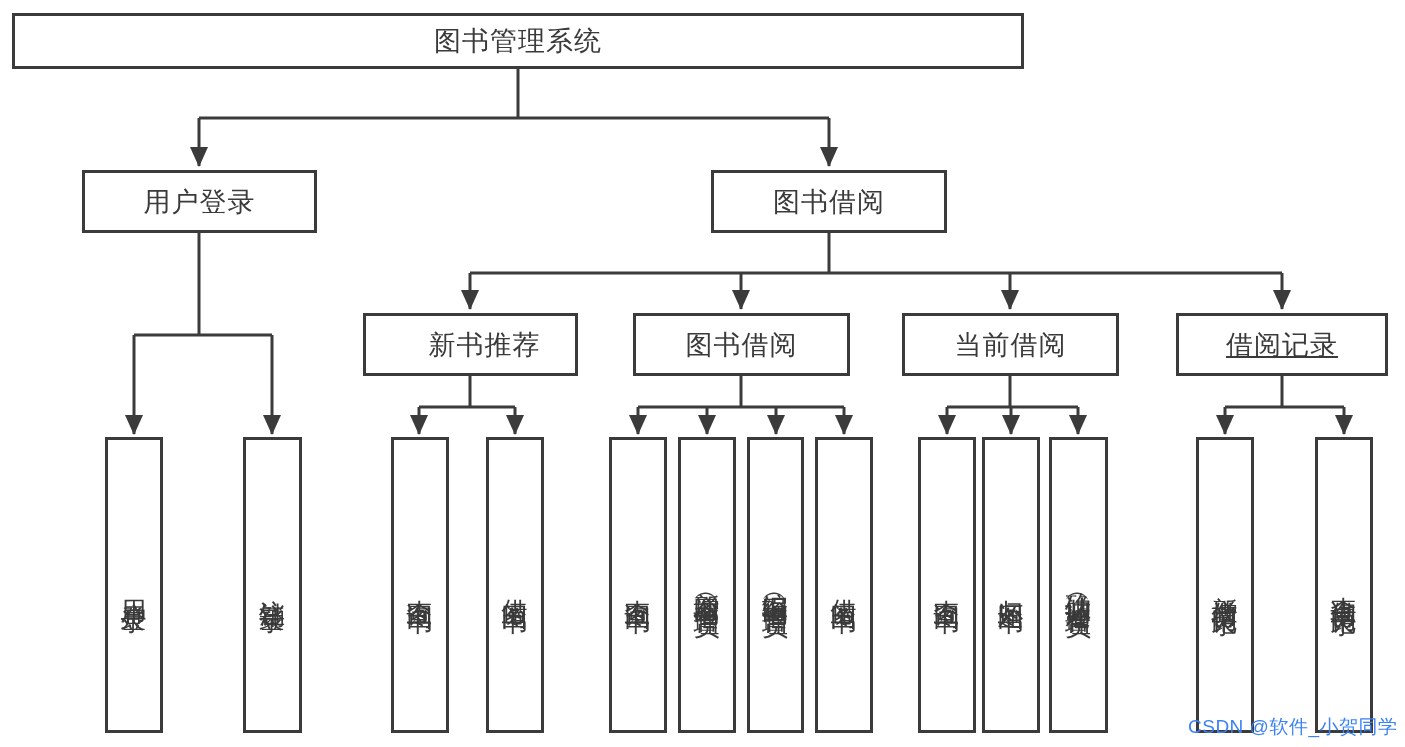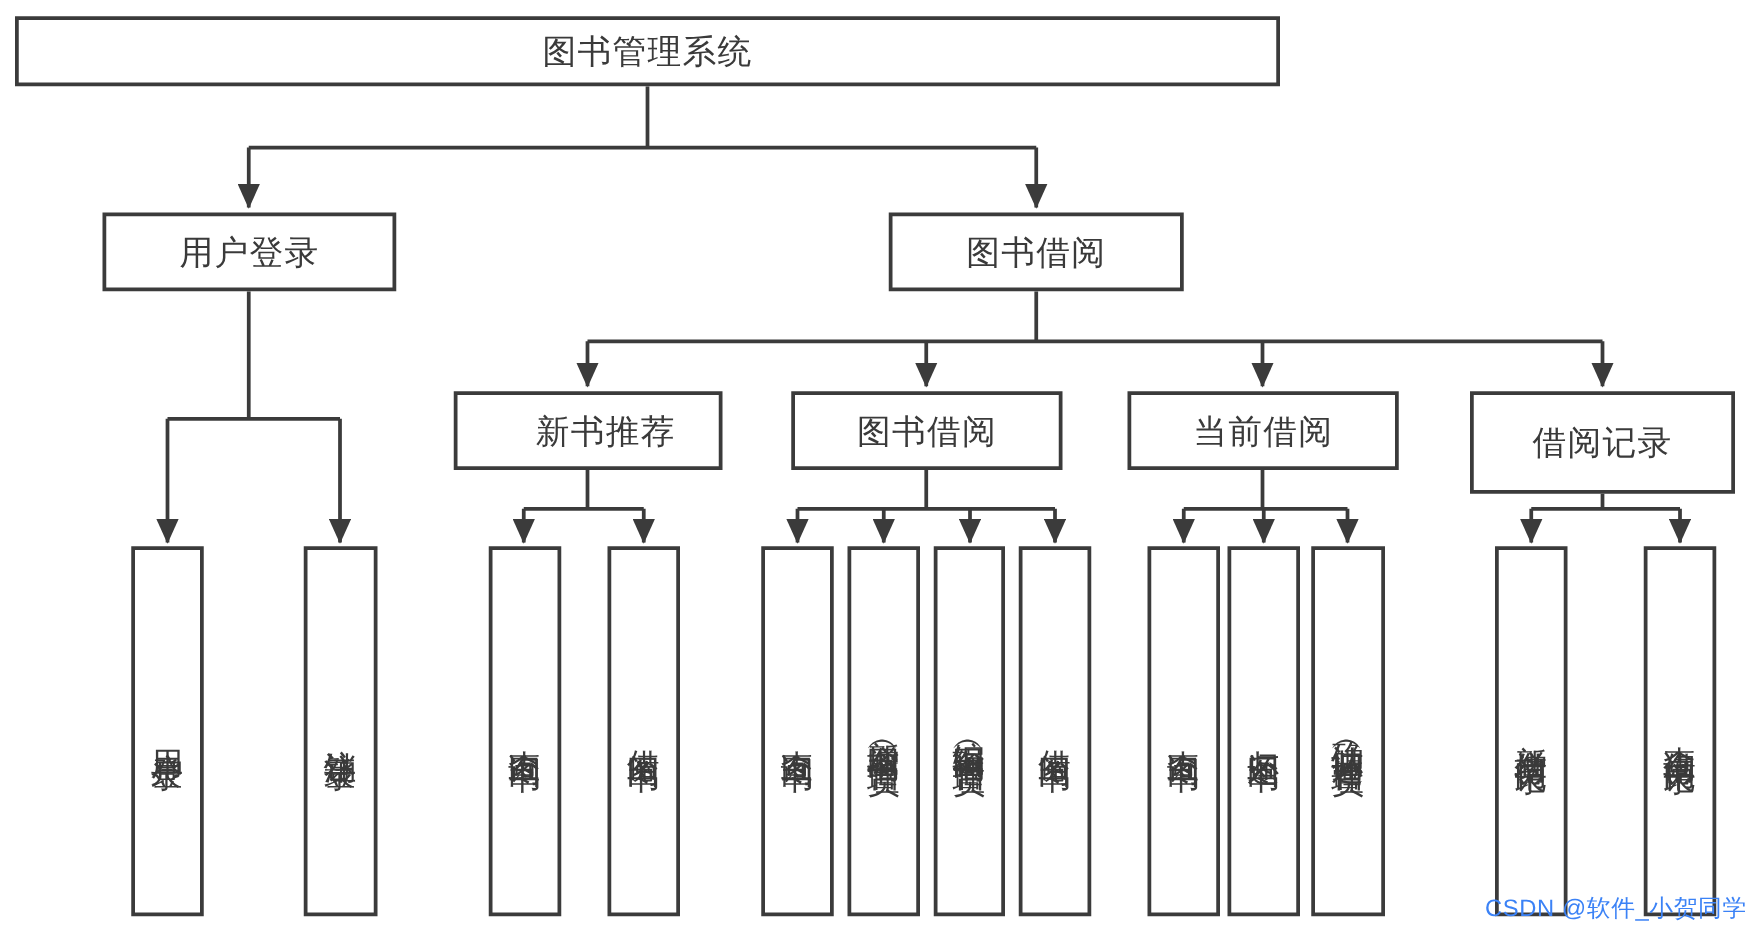--- a/index.html
+++ b/index.html
@@ -117,21 +117,21 @@
   </svg>
 
   <div class="node" style="left:12px; top:13px; width:1012px; height:56px;">图书管理系统</div>
 
   <div class="node" style="left:82px; top:170px; width:235px; height:63px;">用户登录</div>
   <div class="node" style="left:711px; top:170px; width:236px; height:63px;">图书借阅</div>
 
   <div class="node" style="left:363px; top:313px; width:215px; height:63px;padding-left:28px;">新书推荐</div>
   <div class="node" style="left:902px; top:313px; width:217px; height:63px;">当前借阅</div>
   <div class="node" style="left:633px; top:313px; width:217px; height:63px;">图书借阅</div>
-  <div class="node" style="left:1176px; top:313px; width:212px; height:82px;">借阅记录</div>
+  <div class="node" style="left:1176px; top:313px; width:212px; height:63px;text-decoration:underline;">借阅记录</div>
 
   <div class="leaf" style="left:105px; width:58px;">用户登录</div>
   <div class="leaf" style="left:243px; width:59px;">注销登录</div>
 
   <div class="leaf" style="left:391px; width:58px;">查询图书</div>
   <div class="leaf" style="left:486px; width:58px;">借阅图书</div>
 
   <div class="leaf" style="left:609px; width:58px;">查询图书</div>
   <div class="leaf" style="left:678px; width:58px;">新增图书（管理员）</div>
   <div class="leaf" style="left:747px; width:57px;">编辑图书（管理员）</div>

